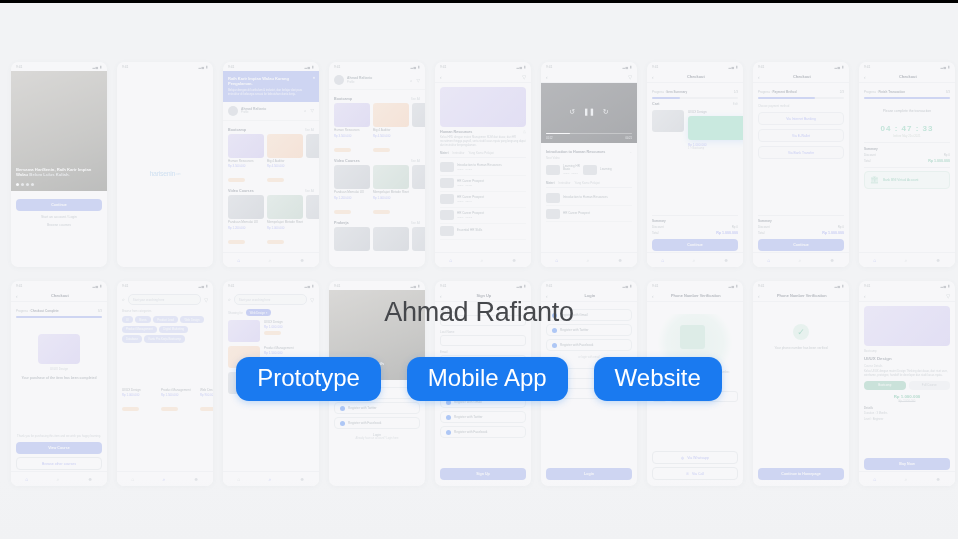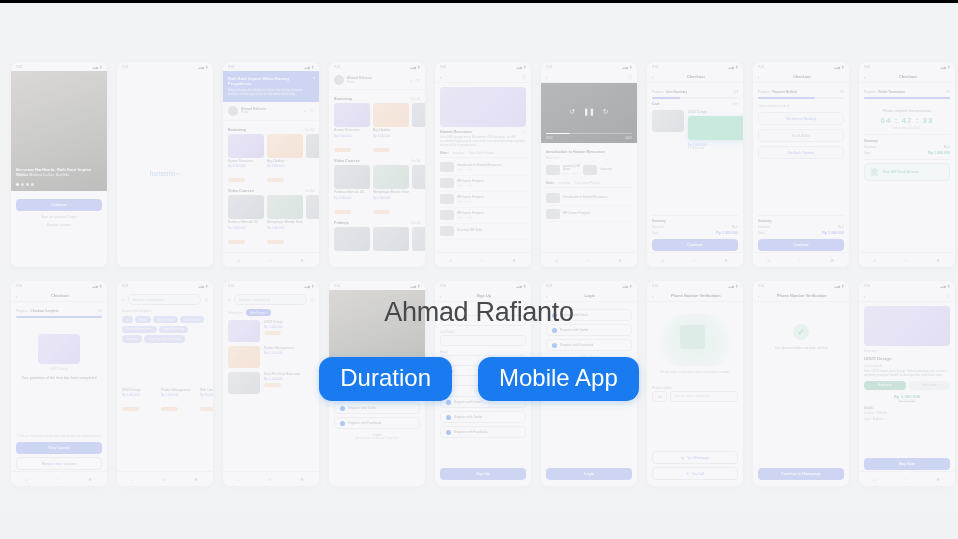--- a/index.html
+++ b/index.html
@@ -197,21 +197,21 @@
     display: flex; gap: 4px; font-size: 2.9px; color: #b1b6bf;
     margin: 3px 0 2px; border-bottom: 0.5px solid #eef0f3; padding-bottom: 2px;
   }
   .tabs3 .on { color: #7f8894; font-weight: bold; }
   .kv { display: flex; justify-content: space-between; font-size: 3px; color: #9aa0aa; margin-top: 2px; }
   .kv b { color: #6b7280; }
   .kv.total b { color: #8b93f2; font-size: 3.6px; }
   .hr { height: 0.5px; background: #eceef1; margin: 4px 0; }
   .countdown {
     text-align: center; color: #7fcfb3; font-size: 8px; font-weight: bold;
-    letter-spacing: 1px; margin: 3px 0 1px;
+    letter-spacing: 1px; margin: 11px 0 1px;
   }
   .center-note { text-align: center; font-size: 3.4px; color: #8a919c; margin-top: 10px; }
   .bank-box {
     border: 0.5px solid #d7ede4; background: #f3fbf8; border-radius: 4px;
     display: flex; align-items: center; gap: 4px; padding: 4px 5px;
     font-size: 3.2px; color: #5bb795; margin-top: 4px;
   }
   .bank-ic { font-size: 7px; color: #8ecfb5; }
   .check-ok {
     width: 16px; height: 16px; border-radius: 50%;
@@ -1060,18 +1060,19 @@
       </div>
     </div>
 
   </div>
 
   <div class="bottom-fade"></div>
 
   <div id="overlay">
     <div id="subtitle">Ahmad Rafianto</div>
     <div id="pills">
-      <div class="pill">Duration</div>
+      <div class="pill">Prototype</div>
       <div class="pill">Mobile App</div>
+      <div class="pill">Website</div>
     </div>
   </div>
 
 </div>
 
 </body></html>

